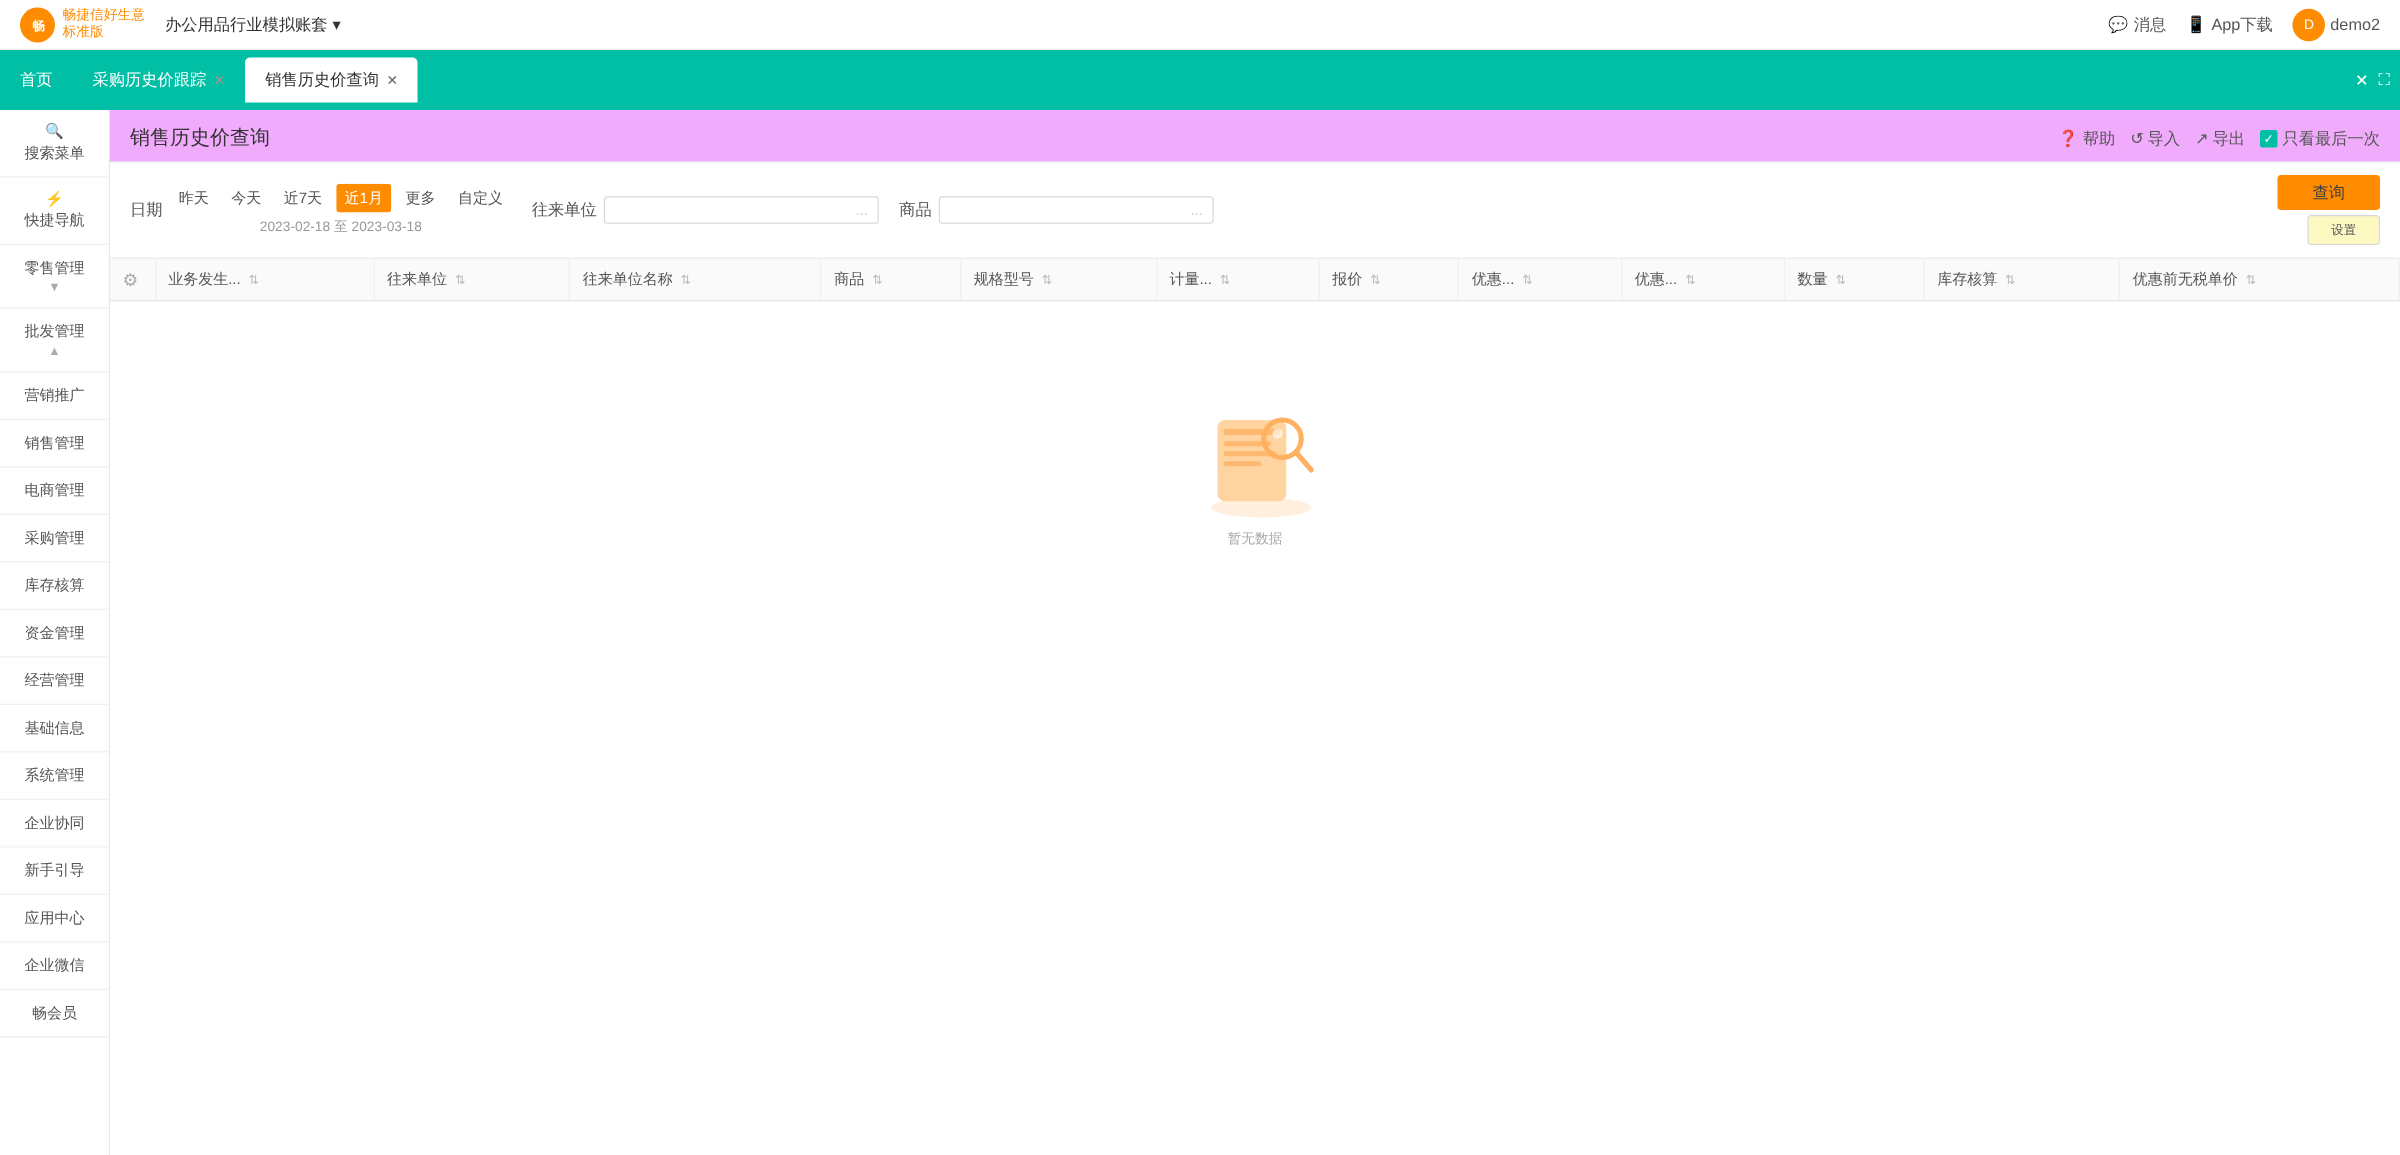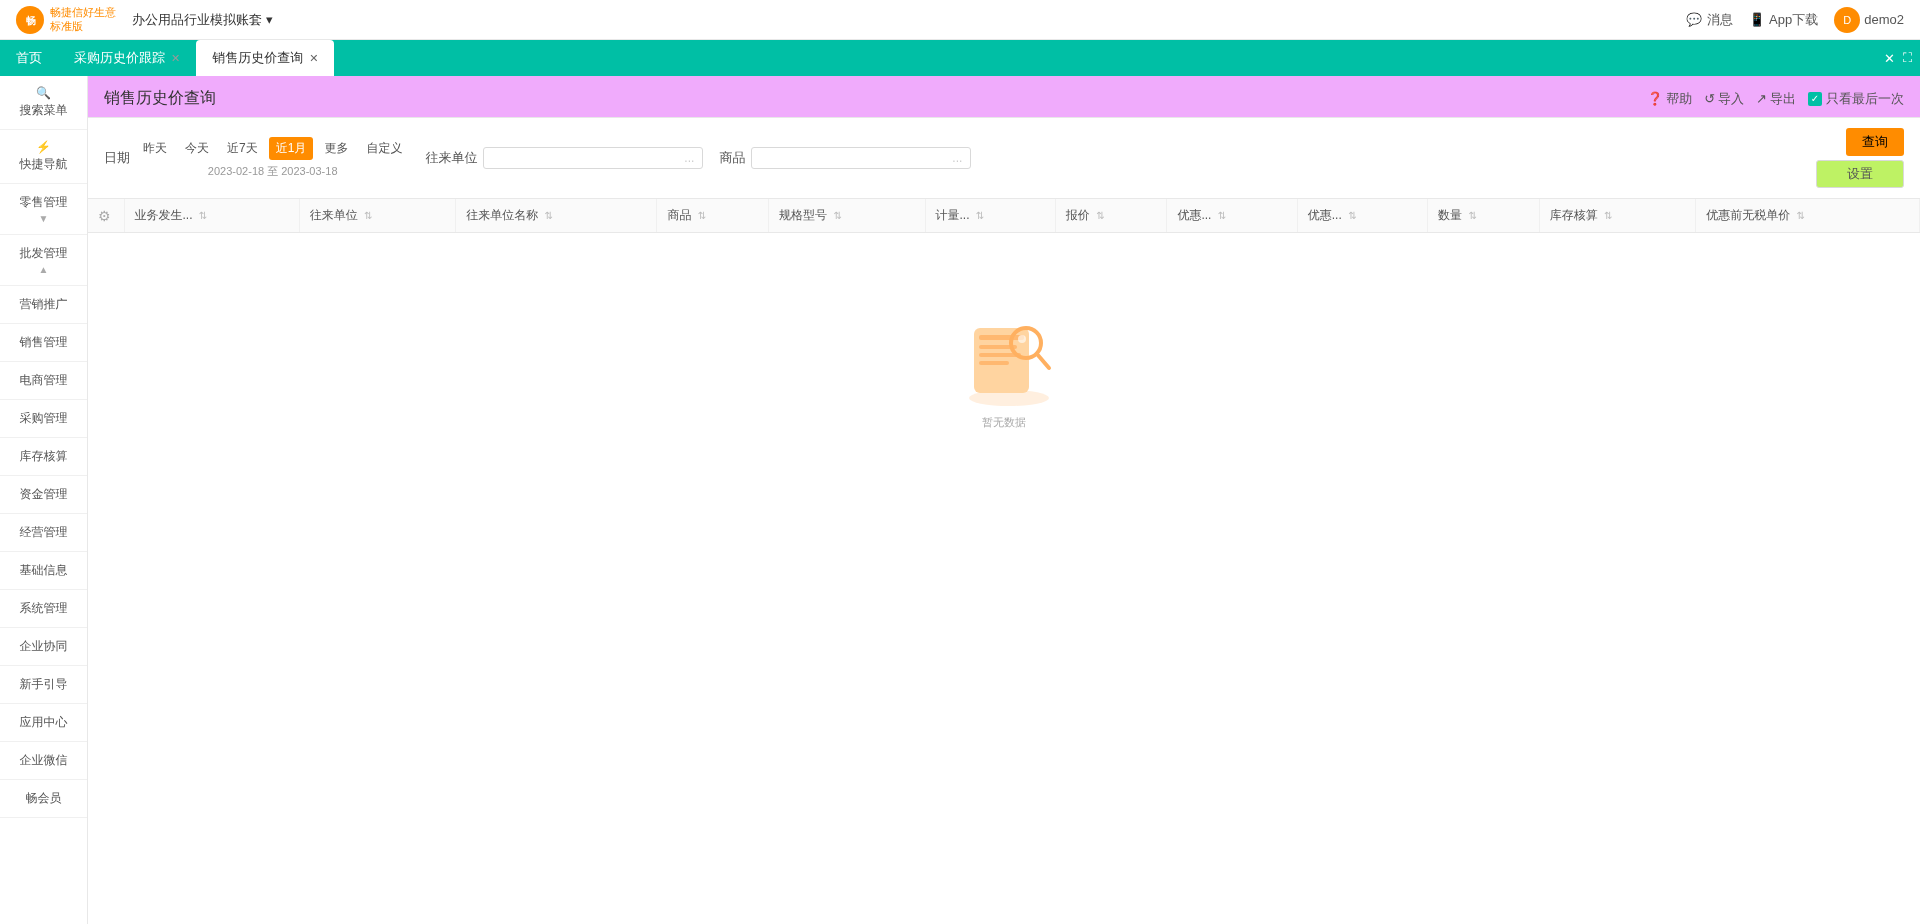--- a/index.html
+++ b/index.html
@@ -20,21 +20,21 @@
     .logo-area { display: flex; align-items: center; gap: 6px; }
     .logo-icon { width: 28px; height: 28px; background: #ff8c00; border-radius: 50%; display: flex; align-items: center; justify-content: center; color: #fff; font-size: 12px; font-weight: bold; }
     .logo-text { font-size: 11px; color: #ff8c00; line-height: 1.2; }
     .workspace-selector { display: flex; align-items: center; gap: 4px; color: #333; font-size: 13px; cursor: pointer; padding: 0 8px; }
     .top-bar-right { display: flex; align-items: center; gap: 16px; color: #555; font-size: 13px; }
     .top-bar-right .action-item { display: flex; align-items: center; gap: 4px; cursor: pointer; }
     .avatar { width: 26px; height: 26px; background: #ff8c00; border-radius: 50%; display: flex; align-items: center; justify-content: center; color: #fff; font-size: 11px; }
 
     
     .tab-bar {
-      height: 36px;
+      height: 48px;
       background: #00bfa5;
       display: flex;
       align-items: center;
       padding: 0 0;
       flex-shrink: 0;
     }
     .tab-item {
       height: 36px;
       display: flex;
       align-items: center;
@@ -122,22 +122,22 @@
     .filter-group { display: flex; align-items: center; gap: 6px; }
     .filter-label { color: #555; font-size: 13px; white-space: nowrap; }
     .date-btns { display: flex; align-items: center; gap: 2px; flex-direction: column; }
     .date-btns-row { display: flex; align-items: center; gap: 4px; }
     .date-btn { padding: 2px 6px; border-radius: 3px; cursor: pointer; font-size: 12px; color: #555; border: 1px solid transparent; }
     .date-btn.active { background: #ff8c00; color: #fff; border-radius: 3px; }
     .date-range-text { font-size: 11px; color: #999; margin-top: 2px; }
     .filter-input-wrap { display: flex; align-items: center; border: 1px solid #d9d9d9; border-radius: 3px; padding: 3px 8px; min-width: 220px; background: #fff; }
     .filter-input { border: none; outline: none; font-size: 12px; color: #333; width: 100%; background: transparent; }
     .filter-input-dots { color: #ccc; font-size: 12px; cursor: pointer; }
-    .query-btn { background: #ff8c00; color: #000000; border: none; border-radius: 3px; padding: 5px 16px; font-size: 13px; cursor: pointer; }
-    .settings-btn { background: #bef264; color: #555; border: 1px solid #d9d9d9; border-radius: 3px; padding: 4px 30px; font-size: 13px; cursor: pointer; }
+    .query-btn { background: #ff8c00; color: #404040; border: none; border-radius: 3px; padding: 5px 28px; font-size: 13px; cursor: pointer; }
+    .settings-btn { background: #fef9c3; color: #555; border: 1px solid #d9d9d9; border-radius: 3px; padding: 4px 18px; font-size: 10px; cursor: pointer; }
     .filter-right { margin-left: auto; display: flex; flex-direction: column; gap: 4px; align-items: flex-end; }
 
     
     .table-container {
       flex: 1;
       overflow: auto;
       background: #fff;
       margin: 0;
     }
     .data-table {

